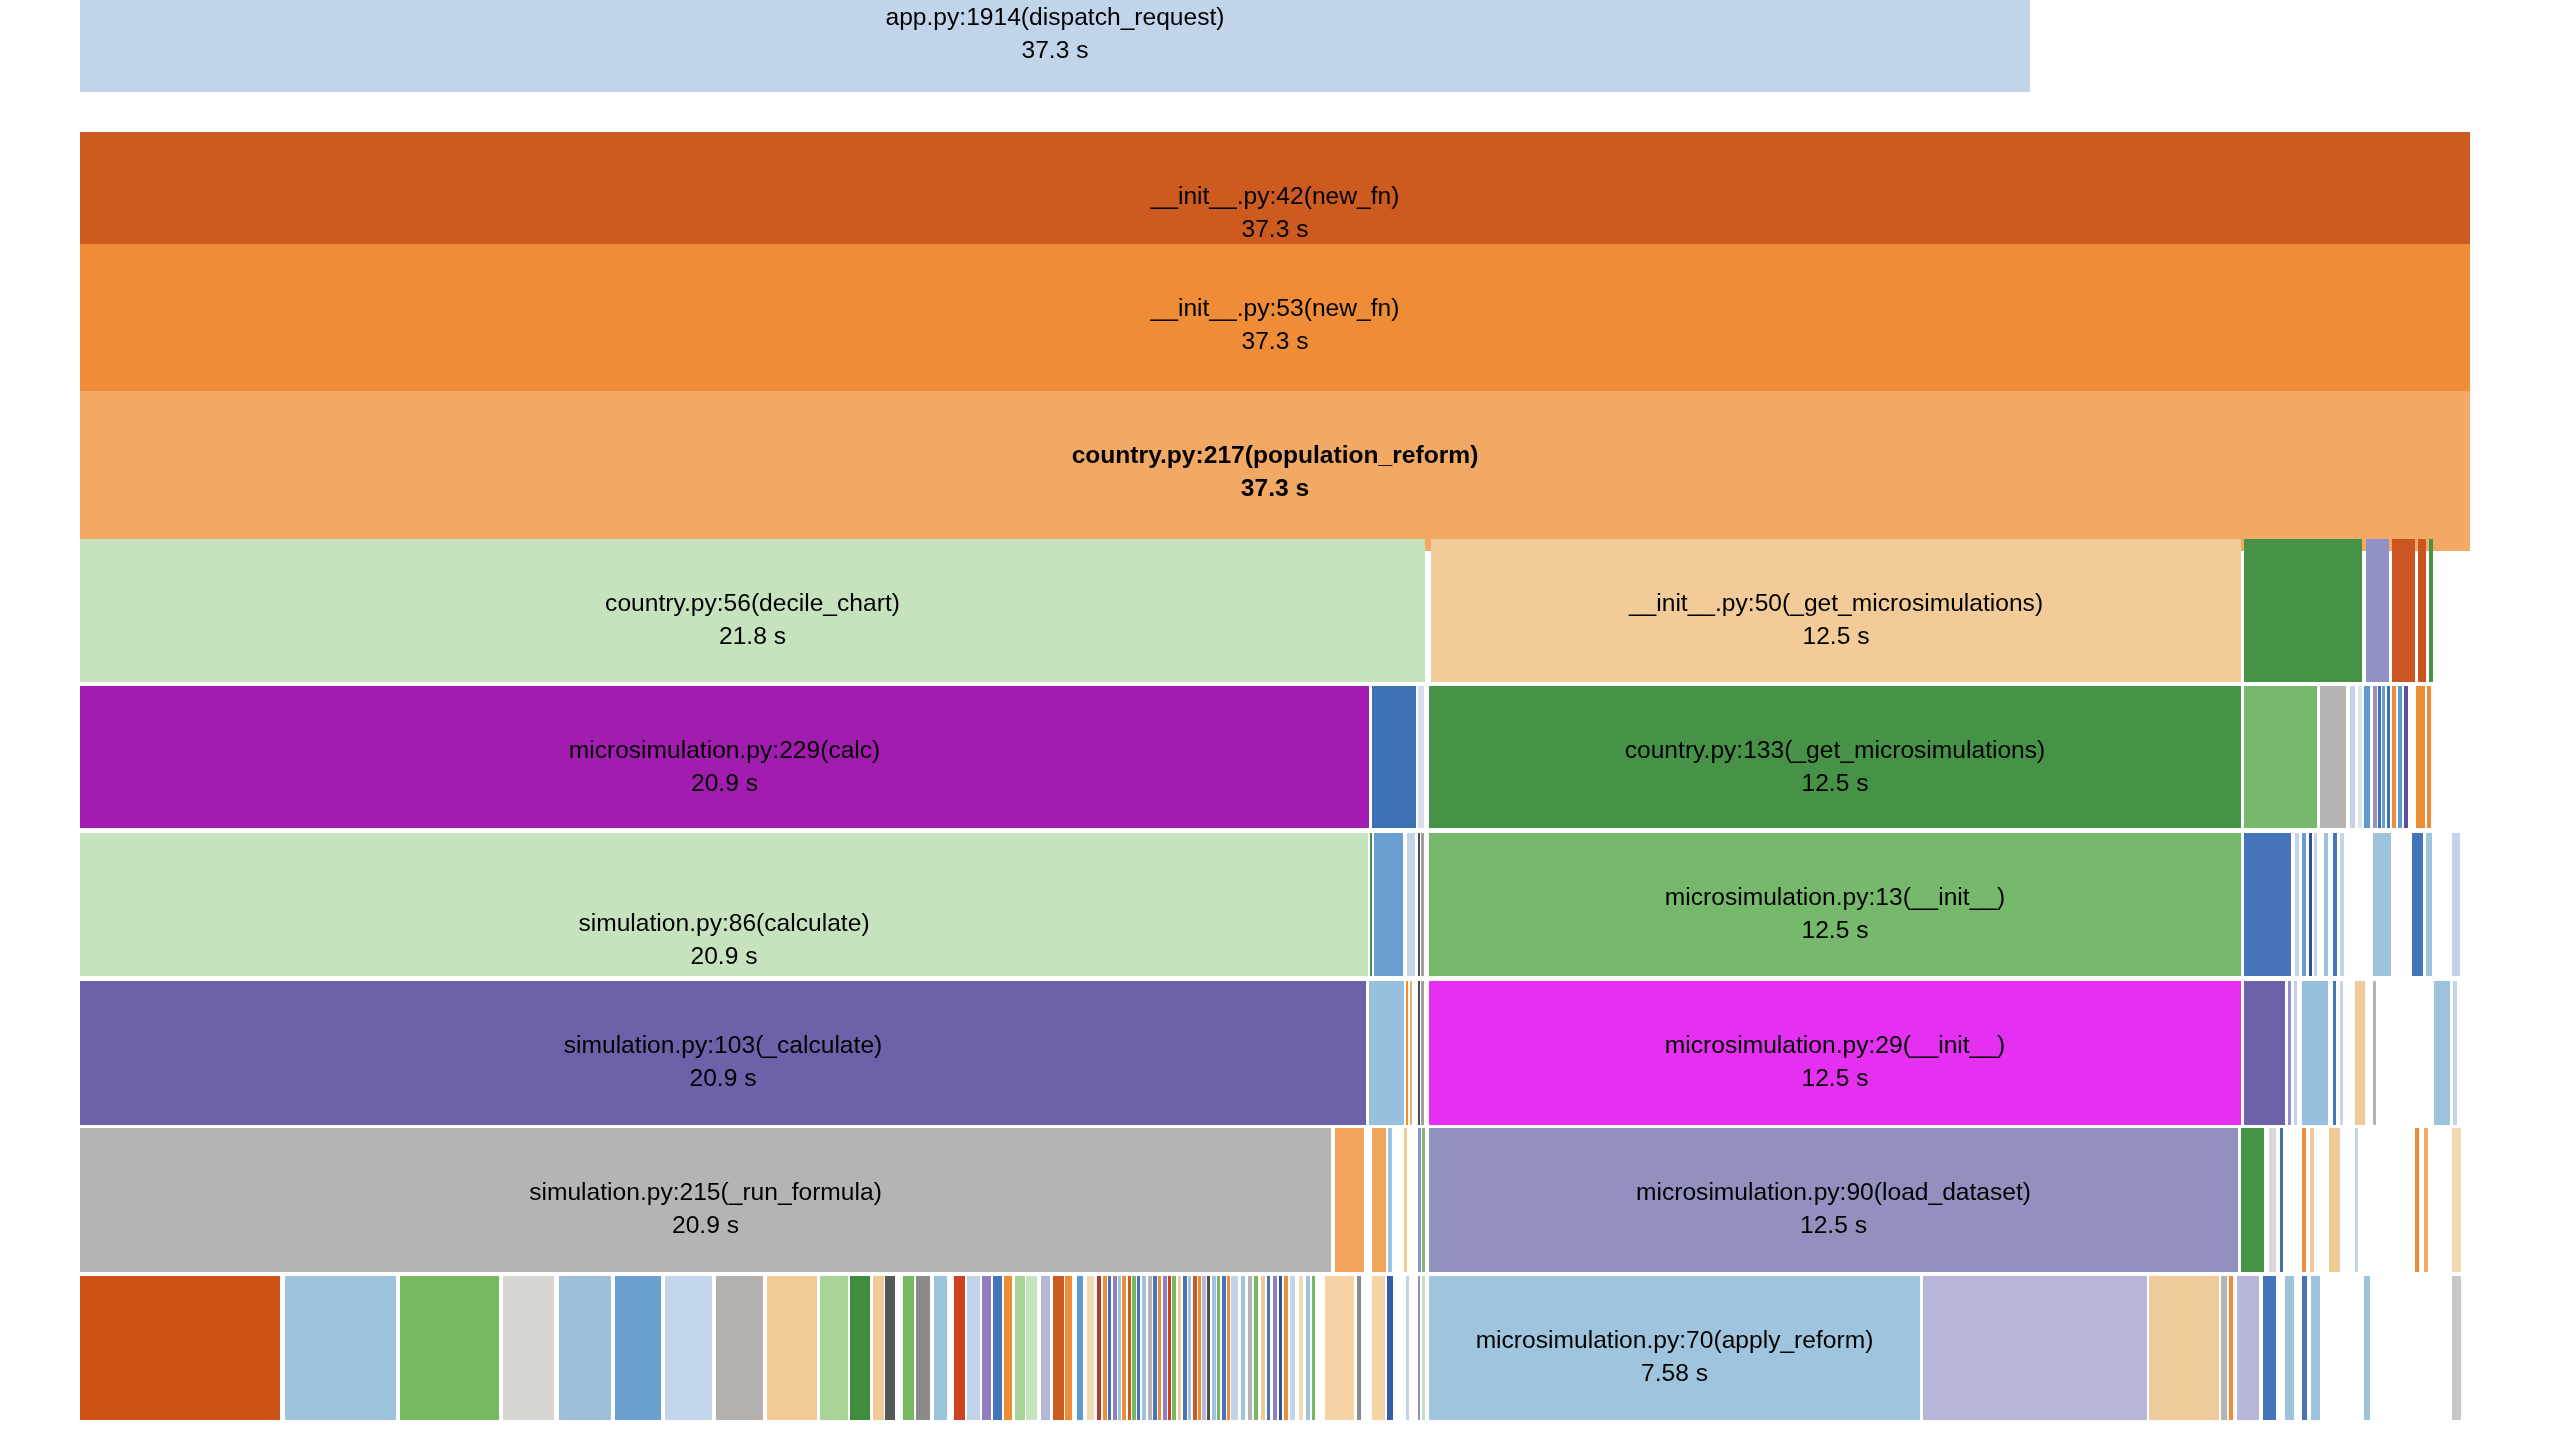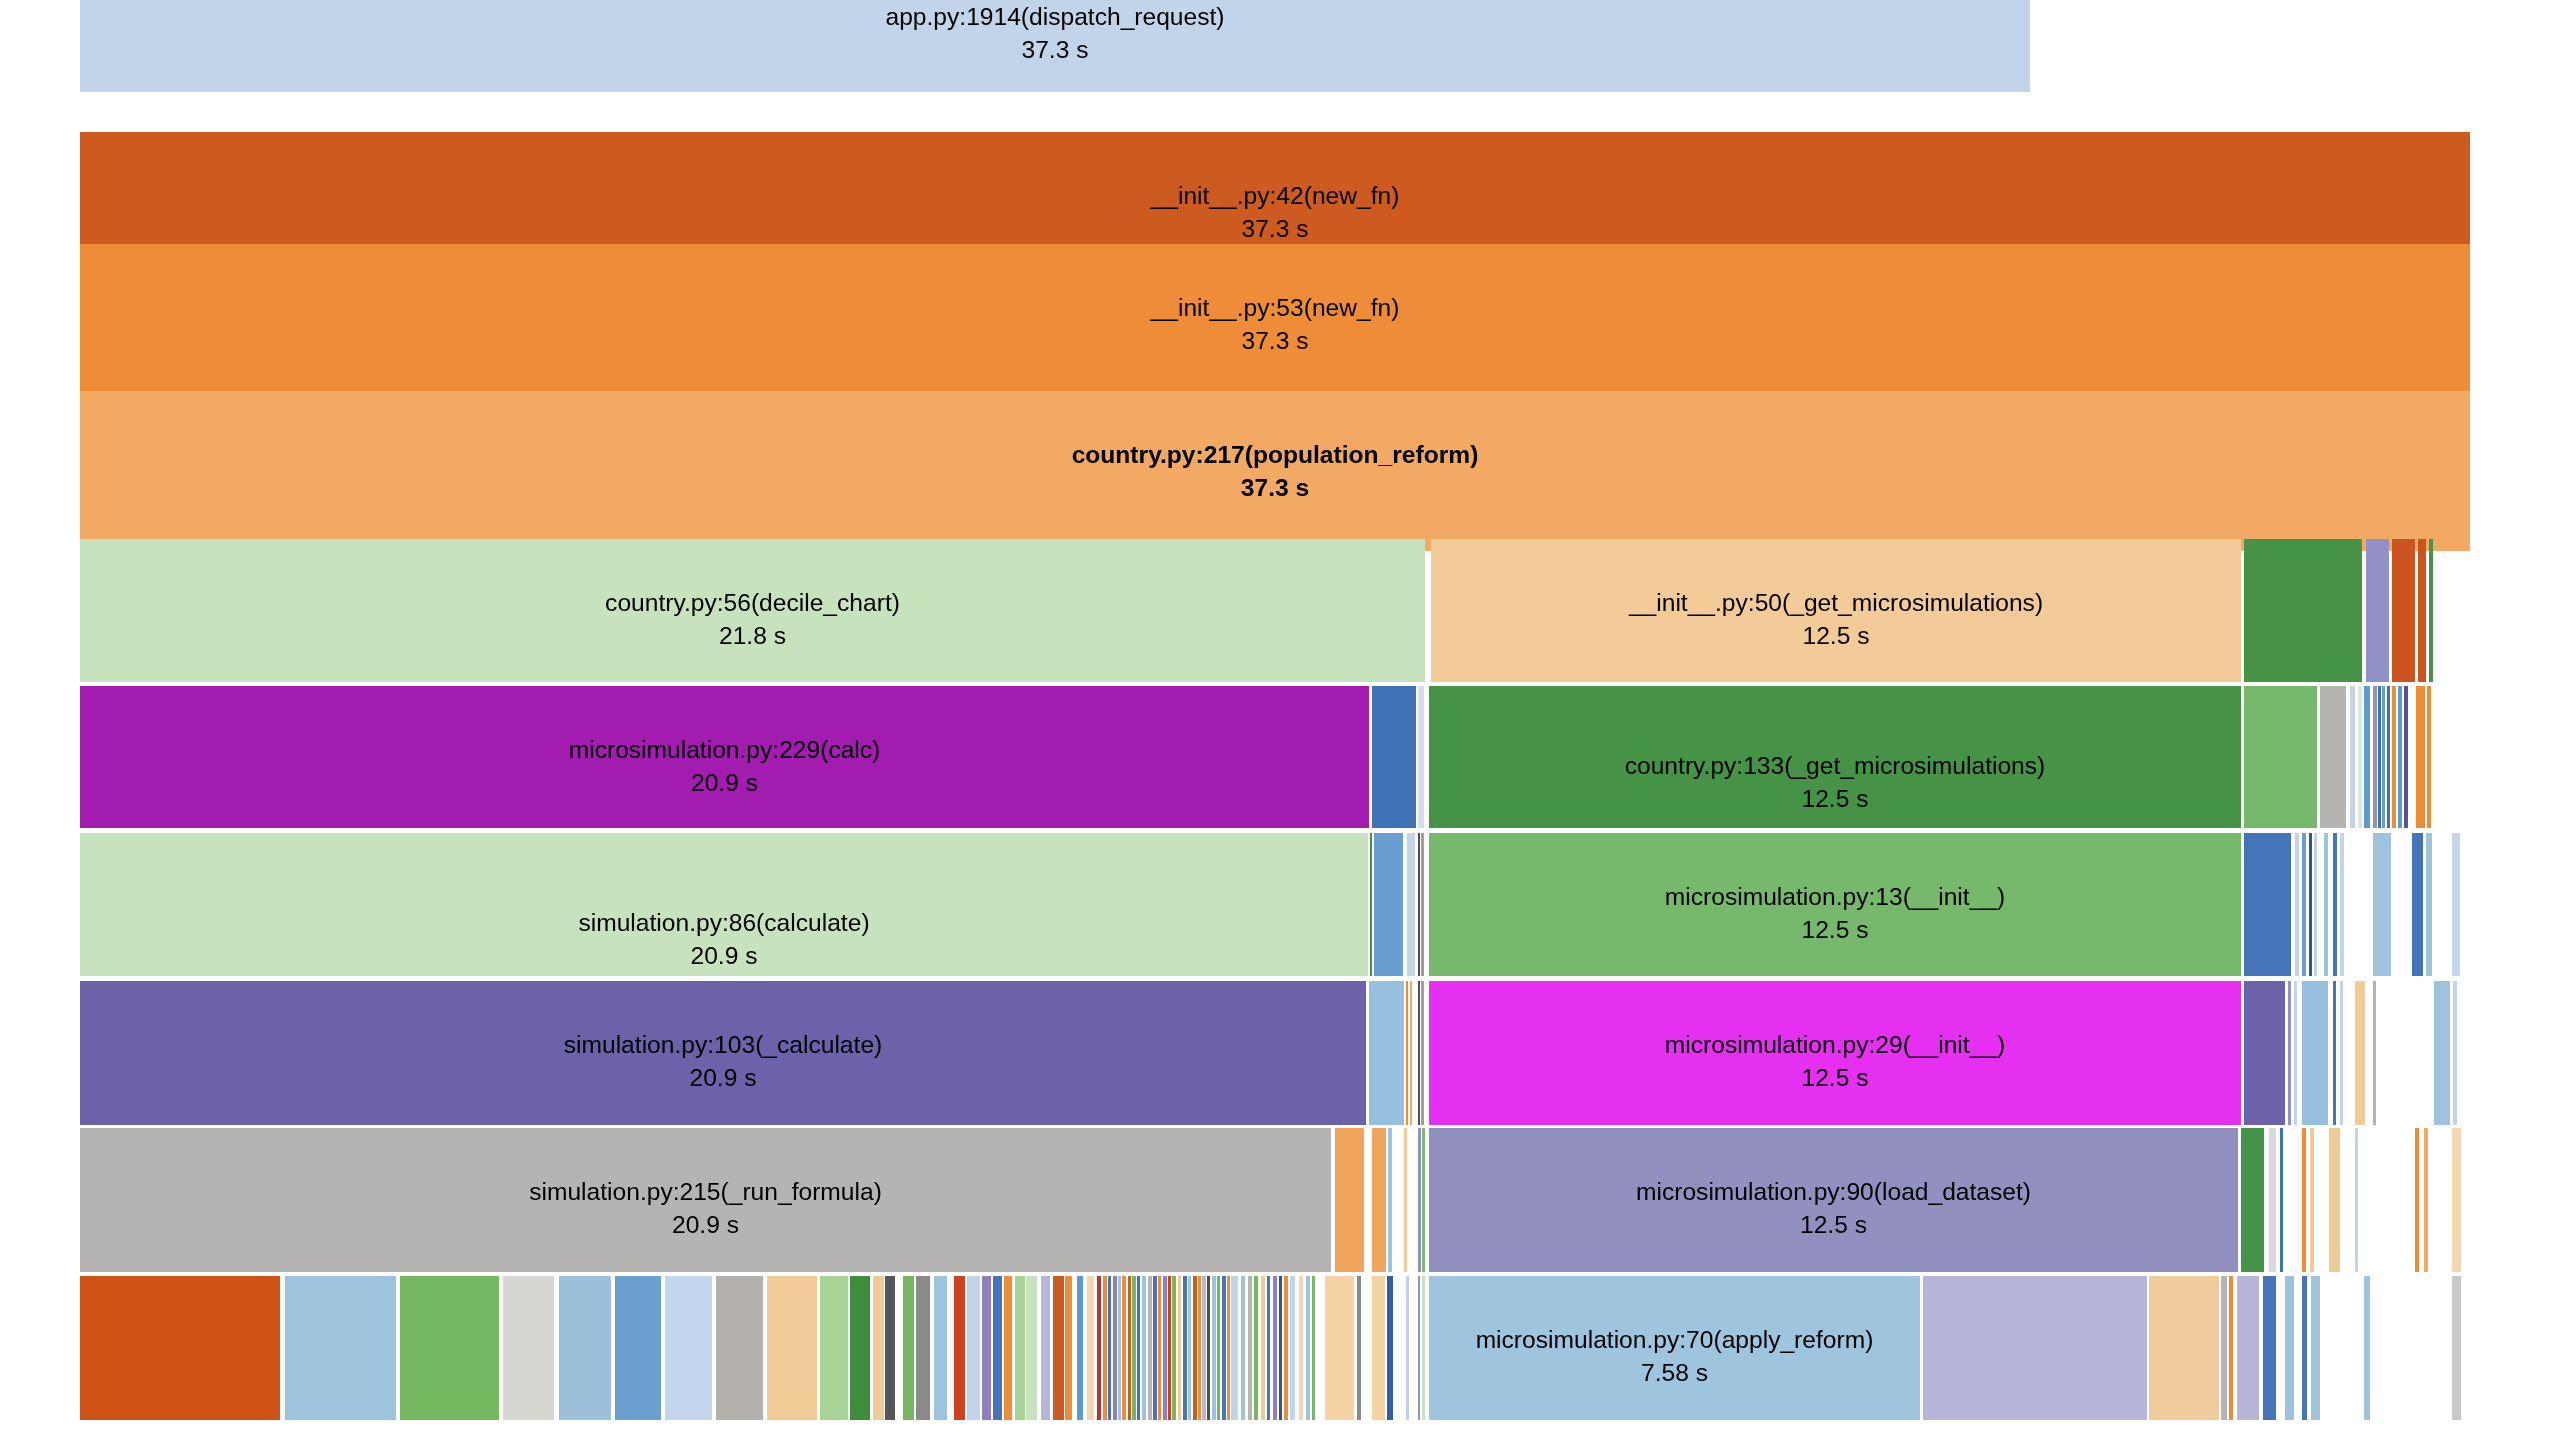--- a/index.html
+++ b/index.html
@@ -88,21 +88,21 @@
     <div class="flame-row" style="top: 686px; height: 142px;">
       <div class="flame-block" style="left: 80px; width: 1289px; background: #a21caf;">
         <div class="flame-label" style="padding-top: 47px;">
           <div>microsimulation.py:229(calc)</div>
           <div>20.9 s</div>
         </div>
       </div>
       <div class="flame-block" style="left: 1372px; width: 44px; background: rgb(63, 114, 181);"></div>
       <div class="flame-block" style="left: 1418px; width: 6.2px; background: rgb(217, 219, 238);"></div>
       <div class="flame-block" style="left: 1429px; width: 812px; background: rgb(70, 147, 72);">
-        <div class="flame-label" style="padding-top: 47px; margin-top: 16px;">
+        <div class="flame-label" style="padding-top: 47px;">
           <div>country.py:133(_get_microsimulations)</div>
           <div>12.5 s</div>
         </div>
       </div>
       <div class="flame-block" style="left: 2244px; width: 73px; background: rgb(119, 185, 108);"></div>
       <div class="flame-block" style="left: 2320px; width: 26px; background: rgb(181, 180, 178);"></div>
       <div class="flame-block" style="left: 2350px; width: 5.3px; background: rgb(195, 212, 234);"></div>
       <div class="flame-block" style="left: 2358px; width: 3.5px; background: rgb(220, 230, 242);"></div>
       <div class="flame-block" style="left: 2364px; width: 6.2px; background: rgb(91, 155, 209);"></div>
       <div class="flame-block" style="left: 2373px; width: 3.5px; background: rgb(145, 145, 200);"></div>

